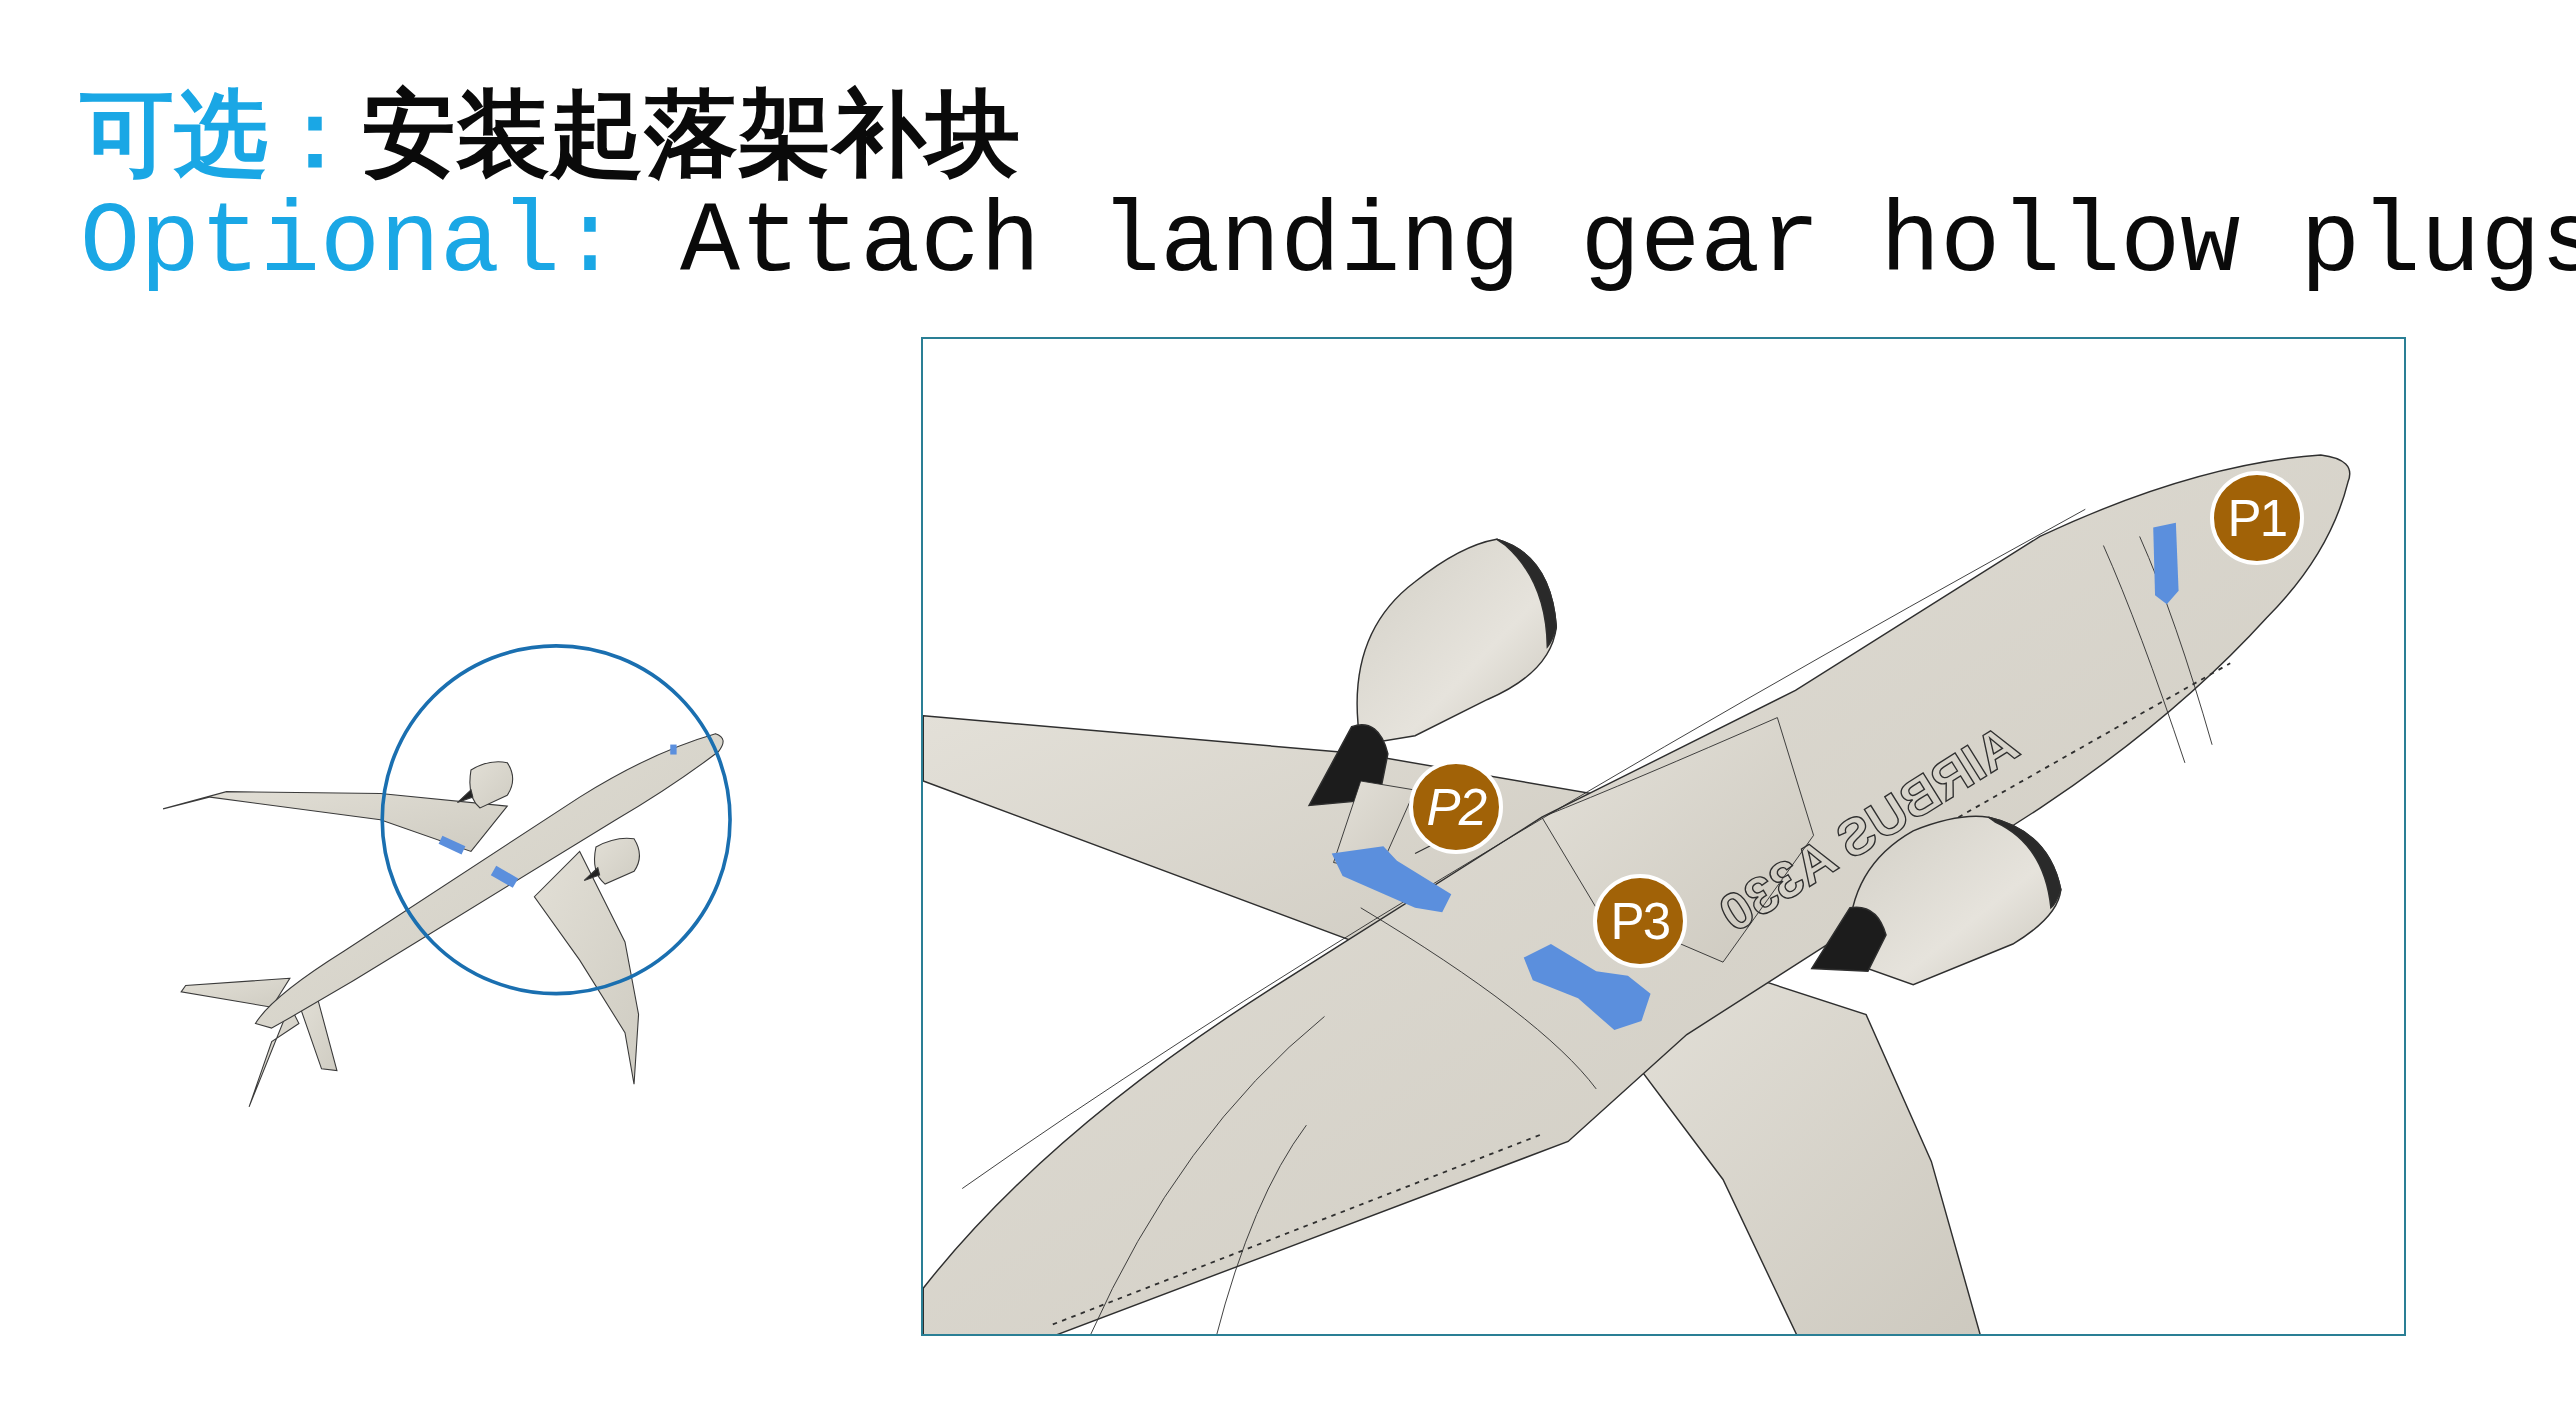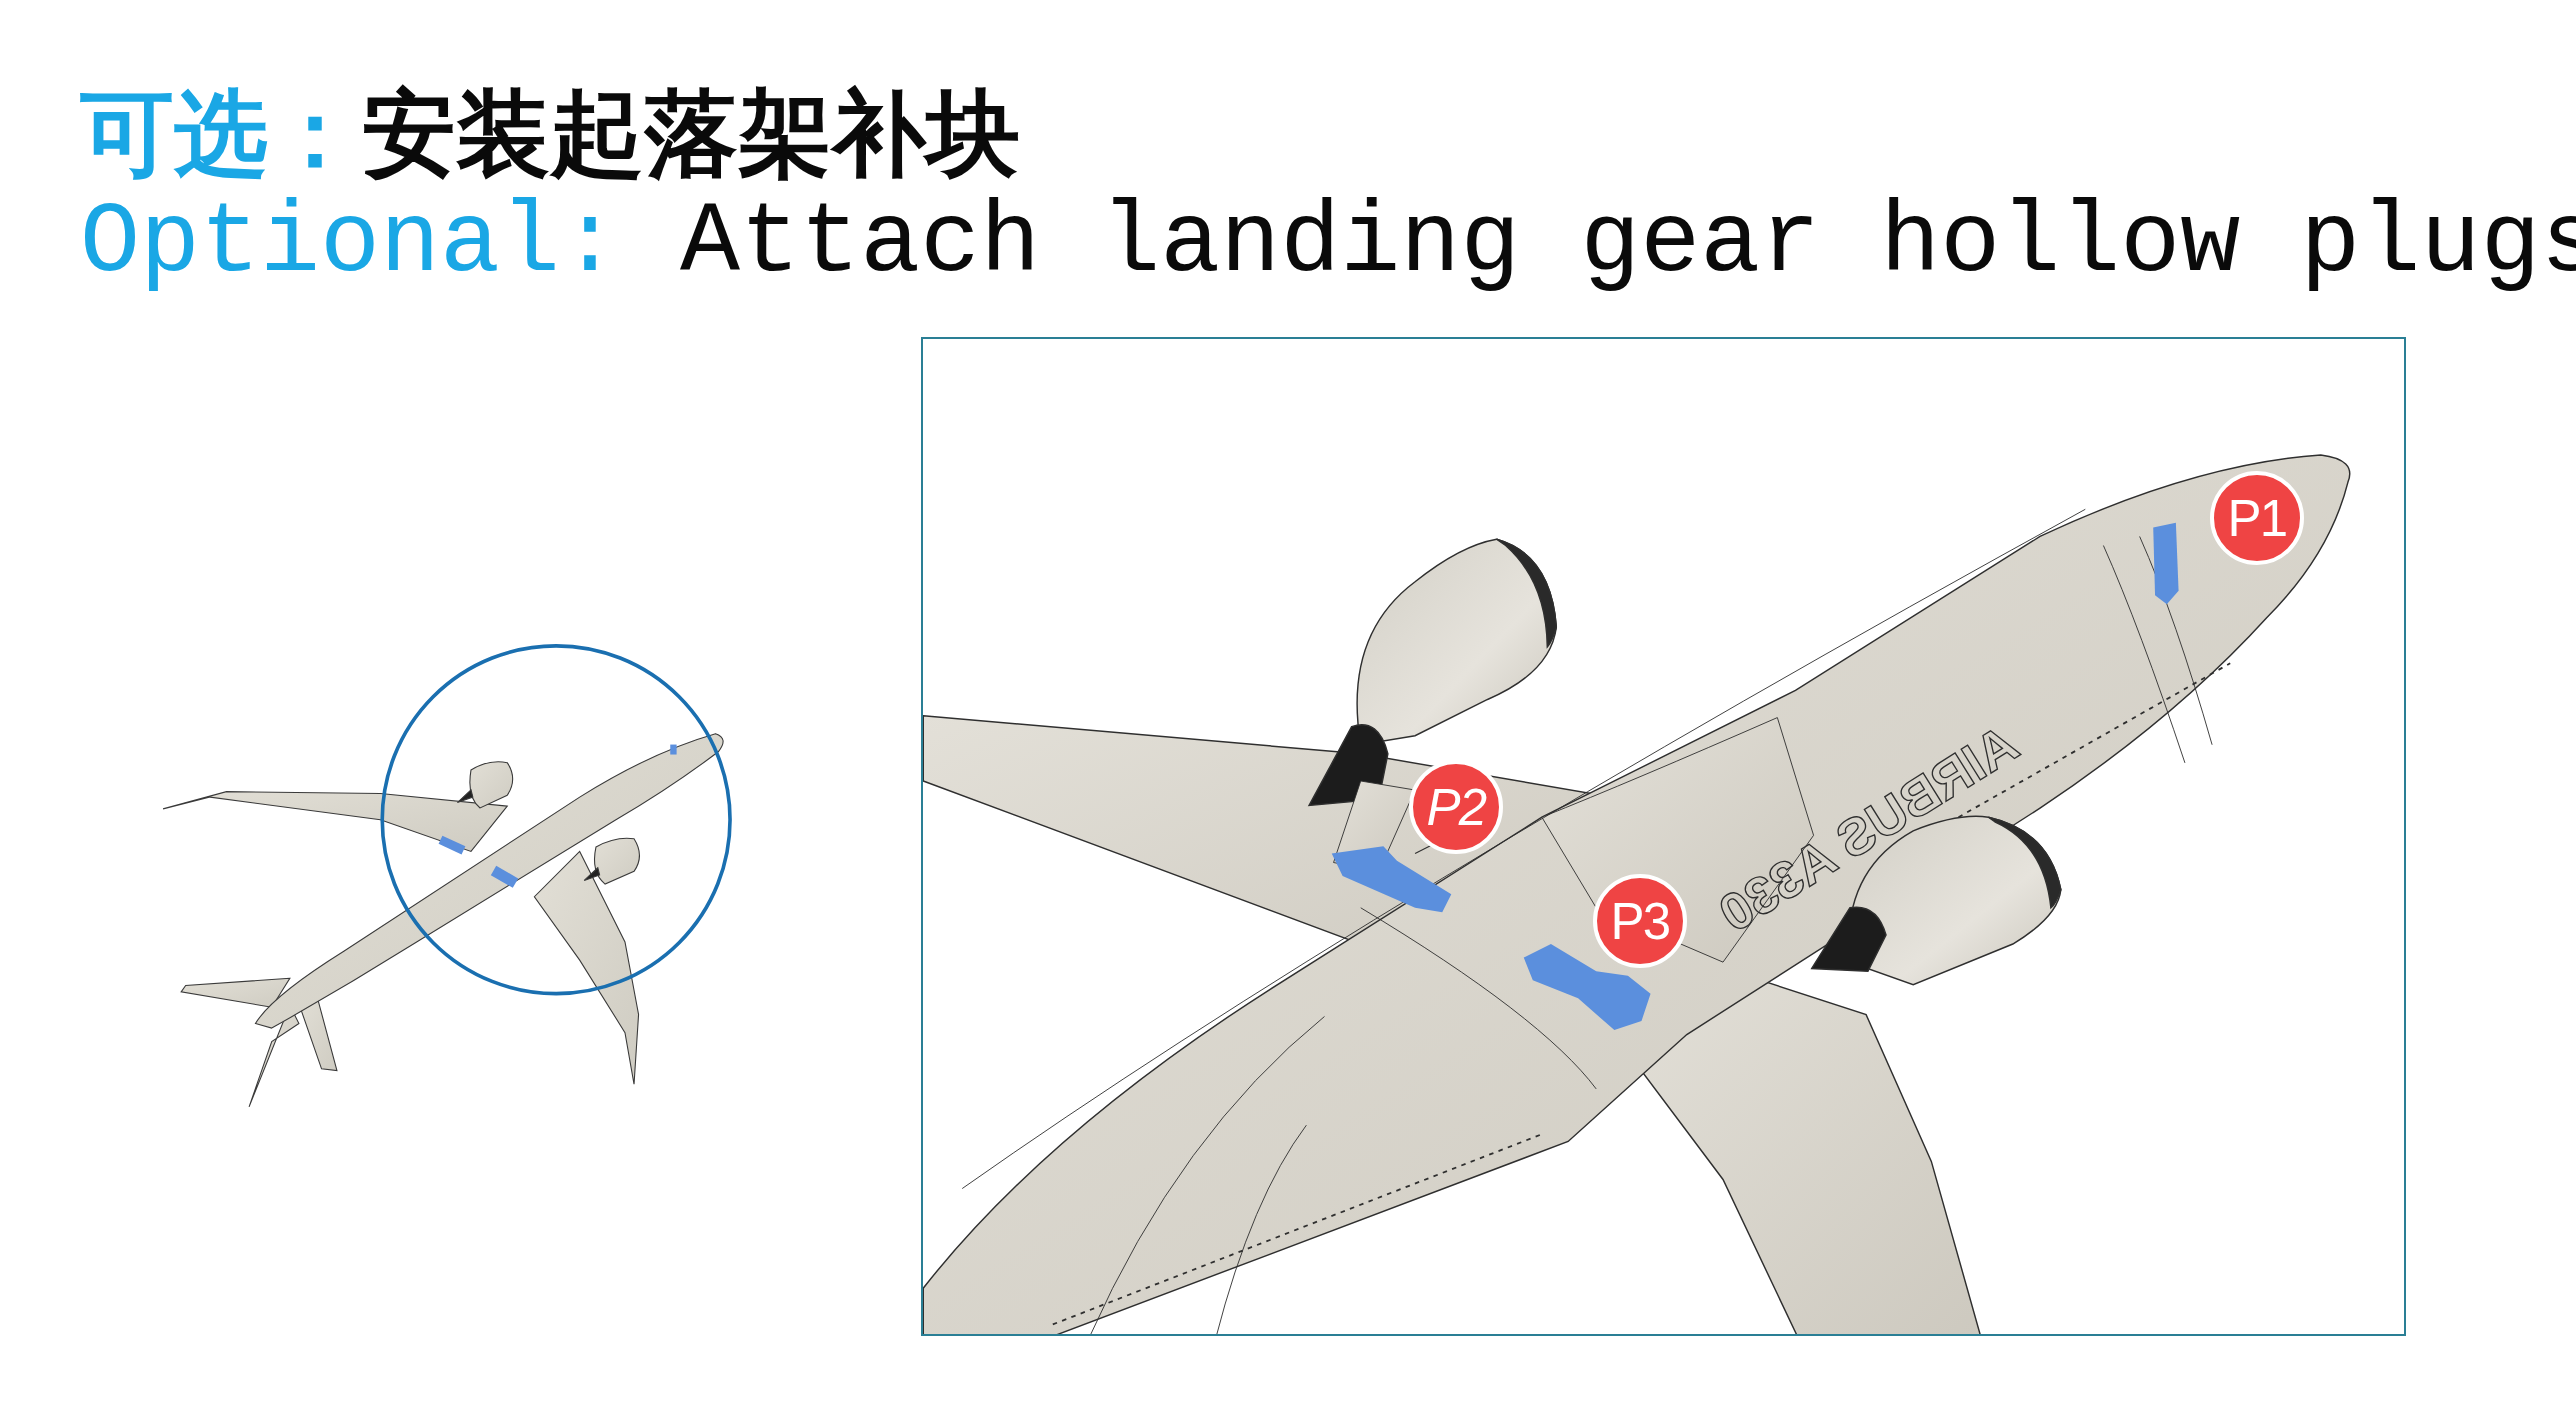--- a/index.html
+++ b/index.html
@@ -4,21 +4,21 @@
 <style>
   html,body{margin:0;padding:0;background:#ffffff;}
   body{width:2576px;height:1423px;position:relative;overflow:hidden;font-family:"Liberation Sans","DejaVu Sans",sans-serif;}
   .title{position:absolute;left:80px;white-space:nowrap;line-height:1;}
   .title-cn{top:87px;font-size:94px;font-family:"DejaVu Sans",sans-serif;font-weight:bold;}
   .title-en{top:194px;font-size:100px;font-family:Liberation Mono, monospace;}
   .accent{color:#1aa7e5;}
   .dark{color:#0a0a0a;margin-top:23px;}
   .scene{position:absolute;left:0;top:0;}
   .callout-box{position:absolute;left:921px;top:337px;width:1485px;height:999px;border:2.7px solid #2a7f95;box-sizing:border-box;overflow:hidden;background:#fff;}
-  .marker{position:absolute;width:94px;height:94px;border-radius:50%;background:#ef4444;border:4.5px solid #ffffff;box-sizing:border-box;color:#fff;display:flex;align-items:center;justify-content:center;font-size:51px;font-family:"Liberation Sans",sans-serif;letter-spacing:-1.8px;}
+  .marker{position:absolute;width:94px;height:94px;border-radius:50%;background:#a16207;border:4.5px solid #ffffff;box-sizing:border-box;color:#fff;display:flex;align-items:center;justify-content:center;font-size:51px;font-family:"Liberation Sans",sans-serif;letter-spacing:-1.8px;}
 </style>
 </head>
 <body>
 
 <div class="title title-cn">
   <span class="accent">可选：</span><span class="dark">安装起落架补块</span>
 </div>
 <div class="title title-en">
   <span class="accent">Optional:</span><span class="dark"> Attach landing gear hollow plugs</span>
 </div>

